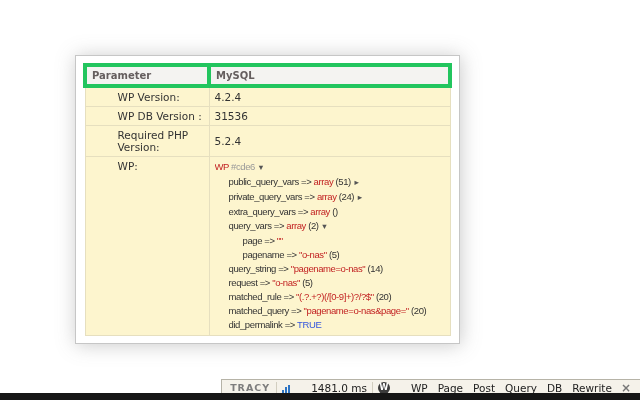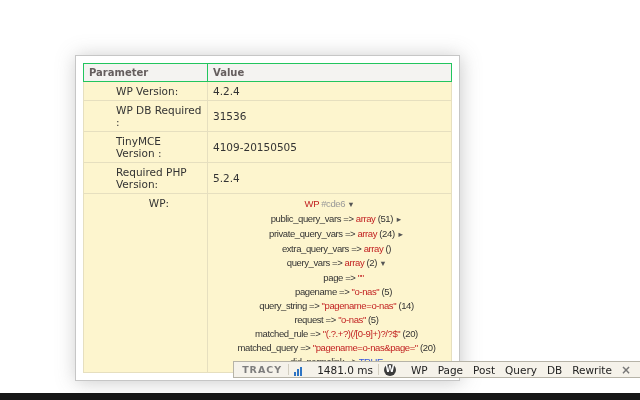--- a/index.html
+++ b/index.html
@@ -15,56 +15,56 @@
   .panel {
     position:absolute; left:75px; top:55px; width:385px;
     background:#fff;
     border:1px solid #c6c6c6;
     box-shadow:1px 1px 18px rgba(102,102,102,.35);
     padding:7px;
   }
   table.info-table { border-collapse:collapse; width:100%; font-size:10.5px; color:#333; }
   .info-table th {
     background:#F4F3F1; color:#655E5E; font-weight:bold; font-size:10px;
-    text-align:left; padding:3px 5px; border:1px solid #22c55e;
+    text-align:left; padding:3px 5px; border:4px solid #22c55e;
   }
   .info-table td {
     background:#FDF5CE; border:1px solid #E6DFBF;
     padding:3px 5px; line-height:12px;
   }
   .info-table td.param { width:124px;padding-left:32px; }
-  .info-table td.top { vertical-align:top;text-align:center; }
+  .info-table td.top { vertical-align:top; }
 
   
   .dump {
     font-family:Liberation Sans, sans-serif;
     font-size:9.5px; letter-spacing:-0.4px; line-height:14px;
     color:#333; white-space:pre; overflow:hidden;
   }
   .d-obj  { color:#C22222; }
   .d-hash { color:#999999; }
   .d-key  { color:#333333; }
   .d-pl   { color:#333333; }
   .d-arr  { color:#C22222; }
   .d-str  { color:#C22222; }
   .d-bool { color:#3355DD; }
   .d-tog  { color:#555555; font-size:7.5px; }
 
   
   .tracy-bar {
-    position:absolute; right:0; bottom:22px; height:17px;
+    position:absolute; right:0; bottom:4px; height:17px;
     display:flex; align-items:center;
     background:#F5F2EA;
     border:1px solid #b6b3a7; border-right:none;
     font-size:10.5px; color:#222; padding:0 2px;
     white-space:nowrap;
   }
   .logo { font-weight:bold; color:#7d7d7d; letter-spacing:1px; font-size:9.5px; padding:0 6px; cursor:pointer; }
   .bar-divider { width:1px; height:11px; background:#d2cec0; }
-  .bar-item { padding:0 5px; display:flex; align-items:flex-end; gap:15px; cursor:pointer; }
+  .bar-item { padding:0 5px; display:flex; align-items:flex-end; gap:21px; cursor:pointer; }
   .chart-icon { display:inline-flex; align-items:flex-end; gap:1px; height:9px; }
   .chart-icon i { display:block; width:2px; background:#2D74C4; }
   .chart-icon i:nth-child(1){ height:4px; }
   .chart-icon i:nth-child(2){ height:7px; }
   .chart-icon i:nth-child(3){ height:9px; }
   .wp-icon {
     width:12px; height:12px; border-radius:50%;
     background:#3C3C3C; color:#fff; font-size:8px; font-weight:bold;
     display:inline-flex; align-items:center; justify-content:center;
   }
@@ -73,35 +73,31 @@
   .bottom-strip { position:absolute; left:0; bottom:0; width:640px; height:7px; background:#161616; }
 </style>
 </head>
 <body>
 
 <div class="panel">
   <table class="info-table">
     <thead>
       <tr>
         <th>Parameter</th>
-        <th>Value</th>
+        <th>MySQL</th>
       </tr>
     </thead>
     <tbody>
       <tr>
         <td class="param">WP Version:</td>
         <td class="value">4.2.4</td>
       </tr>
       <tr>
-        <td class="param">WP DB Required :</td>
+        <td class="param">WP DB Version :</td>
         <td class="value">31536</td>
-      </tr>
-      <tr>
-        <td class="param">TinyMCE Version :</td>
-        <td class="value">4109-20150505</td>
       </tr>
       <tr>
         <td class="param">Required PHP Version:</td>
         <td class="value">5.2.4</td>
       </tr>
       <tr>
         <td class="param top">WP:</td>
         <td class="value top">
           <div class="dump"><div class="dump-line" style="padding-left: 0px;"><span class="d-obj">WP</span><span class="d-pl"> </span><span class="d-hash">#cde6</span><span class="d-pl"> </span><span class="d-tog">▼</span></div><div class="dump-line" style="padding-left: 14px;"><span class="d-key">public_query_vars</span><span class="d-pl"> =&gt; </span><span class="d-arr">array</span><span class="d-pl"> (51) </span><span class="d-tog">►</span></div><div class="dump-line" style="padding-left: 14px;"><span class="d-key">private_query_vars</span><span class="d-pl"> =&gt; </span><span class="d-arr">array</span><span class="d-pl"> (24) </span><span class="d-tog">►</span></div><div class="dump-line" style="padding-left: 14px;"><span class="d-key">extra_query_vars</span><span class="d-pl"> =&gt; </span><span class="d-arr">array</span><span class="d-pl"> ()</span></div><div class="dump-line" style="padding-left: 14px;"><span class="d-key">query_vars</span><span class="d-pl"> =&gt; </span><span class="d-arr">array</span><span class="d-pl"> (2) </span><span class="d-tog">▼</span></div><div class="dump-line" style="padding-left: 28px;"><span class="d-key">page</span><span class="d-pl"> =&gt; </span><span class="d-str">""</span></div><div class="dump-line" style="padding-left: 28px;"><span class="d-key">pagename</span><span class="d-pl"> =&gt; </span><span class="d-str">"o-nas"</span><span class="d-pl"> (5)</span></div><div class="dump-line" style="padding-left: 14px;"><span class="d-key">query_string</span><span class="d-pl"> =&gt; </span><span class="d-str">"pagename=o-nas"</span><span class="d-pl"> (14)</span></div><div class="dump-line" style="padding-left: 14px;"><span class="d-key">request</span><span class="d-pl"> =&gt; </span><span class="d-str">"o-nas"</span><span class="d-pl"> (5)</span></div><div class="dump-line" style="padding-left: 14px;"><span class="d-key">matched_rule</span><span class="d-pl"> =&gt; </span><span class="d-str">"(.?.+?)(/[0-9]+)?/?$"</span><span class="d-pl"> (20)</span></div><div class="dump-line" style="padding-left: 14px;"><span class="d-key">matched_query</span><span class="d-pl"> =&gt; </span><span class="d-str">"pagename=o-nas&amp;page="</span><span class="d-pl"> (20)</span></div><div class="dump-line" style="padding-left: 14px;"><span class="d-key">did_permalink</span><span class="d-pl"> =&gt; </span><span class="d-bool">TRUE</span></div></div>
         </td>

